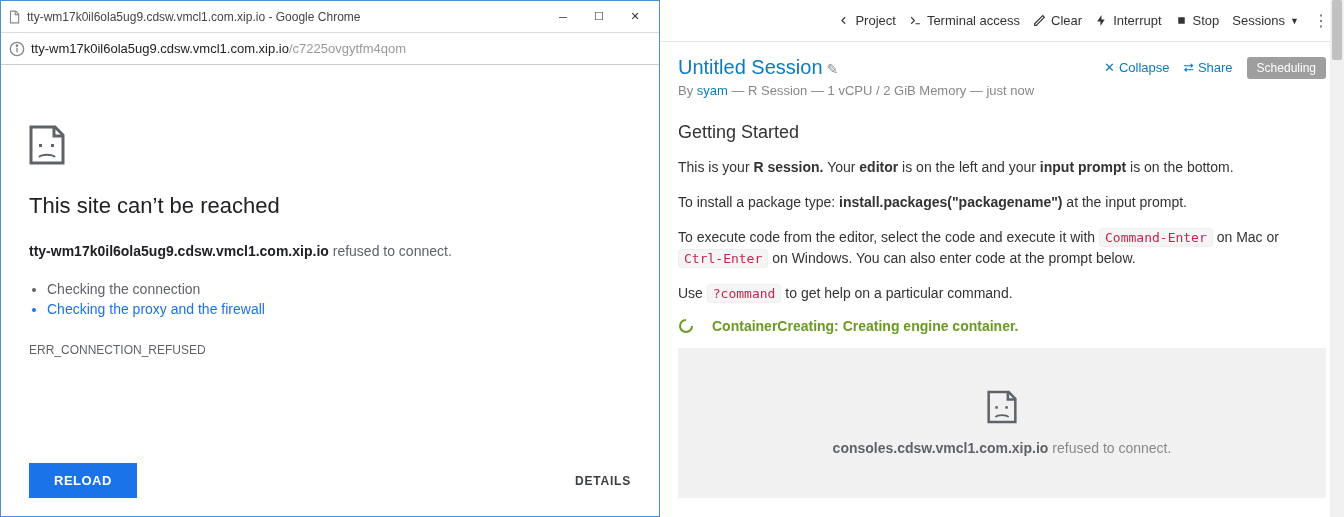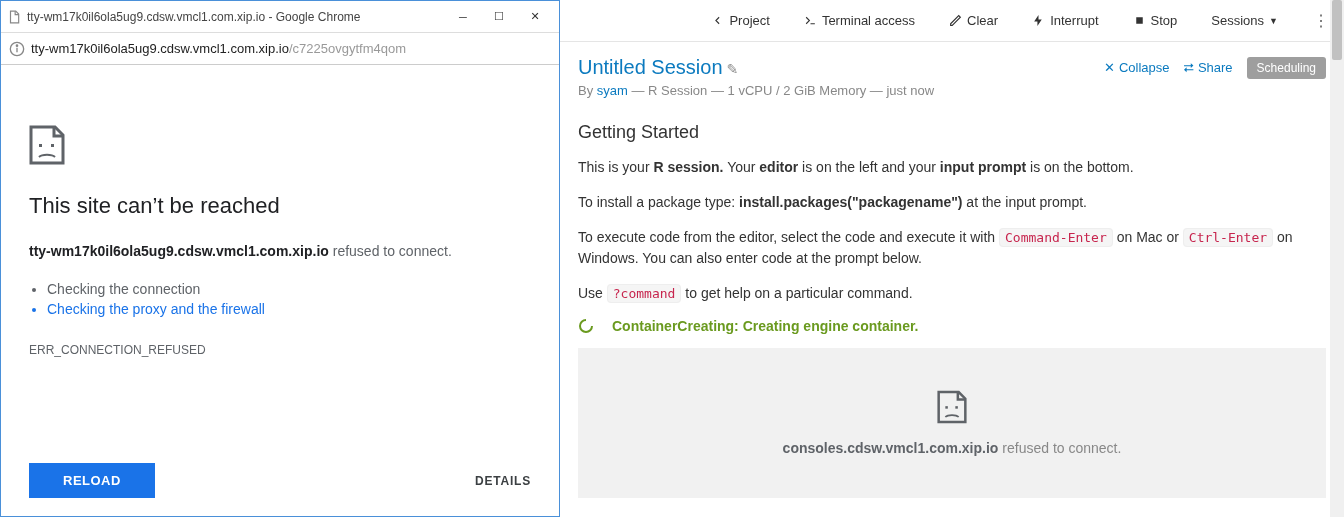--- a/index.html
+++ b/index.html
@@ -1,40 +1,40 @@
 <!DOCTYPE html>
 <html><head>
 <meta charset="utf-8">
 <style>
 *{box-sizing:border-box;margin:0;padding:0;font-family:"Segoe UI",Arial,sans-serif}
 body{display:flex;width:1344px;height:517px;overflow:hidden;font-size:14px;color:#333}
-.left{width:560px;border:1px solid #4a90d9;display:flex;flex-direction:column;background:#fff}
+.left{width:660px;border:1px solid #4a90d9;display:flex;flex-direction:column;background:#fff}
 .chrome-title{height:32px;display:flex;align-items:center;padding:0 6px;border-bottom:1px solid #ddd}
 .chrome-title .doc-icon{width:14px;height:14px;margin-right:6px;opacity:.7}
 .chrome-title .title-text{flex:1;font-size:12px;color:#444}
 .chrome-title .win-btn{width:36px;height:28px;display:flex;align-items:center;justify-content:center;font-size:11px;color:#333;cursor:pointer}
 .addr-bar{height:32px;display:flex;align-items:center;padding:0 8px;border-bottom:1px solid #ccc}
 .addr-bar .info-icon{width:16px;height:16px;margin-right:6px;opacity:.7}
 .addr-bar .url{font-size:13px;color:#222}
 .addr-bar .url .path{color:#999}
 .err-page{flex:1;padding:60px 28px 18px 28px;position:relative;display:flex;flex-direction:column;background:#fff}
 .sad-big{width:36px;height:40px;margin-bottom:28px}
 .err-h1{font-size:22px;font-weight:400;color:#202124;margin-bottom:24px}
 .err-line{font-size:14px;color:#5f6368;margin-bottom:14px}
 .err-line b{color:#202124;font-weight:600}
 .err-try{margin-bottom:6px;color:#5f6368}
 .err-page ul{margin:4px 0 14px 18px;color:#5f6368}
 .err-page li{margin:4px 0;font-size:14px}
 .err-page li.link{color:#1a73e8;cursor:pointer}
 .err-code{font-size:12px;color:#5f6368;margin-top:8px}
 .err-footer{margin-top:auto;display:flex;justify-content:space-between;align-items:center}
-.reload-btn{background:#1a73e8;color:#fff;border:none;padding:10px 34px;font-size:13px;font-weight:600;letter-spacing:.5px;cursor:pointer}
+.reload-btn{background:#1a73e8;color:#fff;border:none;padding:10px 25px;font-size:13px;font-weight:600;letter-spacing:.5px;cursor:pointer}
 .details-btn{color:#3c4043;font-size:12px;font-weight:600;letter-spacing:.8px;cursor:pointer}
 .right{flex:1;display:flex;flex-direction:column;background:#fff;position:relative}
-.toolbar{height:42px;display:flex;align-items:center;justify-content:flex-end;gap:34px;padding:0 14px;border-bottom:1px solid #e5e5e5;font-size:13px;color:#333}
+.toolbar{height:42px;display:flex;align-items:center;justify-content:flex-end;gap:13px;padding:0 14px;border-bottom:1px solid #e5e5e5;font-size:13px;color:#333}
 .tool{display:flex;align-items:center;gap:5px;cursor:pointer}
 .tool svg{width:13px;height:13px}
 .menu-dot{width:18px;text-align:center;font-size:16px;color:#666;cursor:pointer}
 .sess-head{padding:14px 18px 6px 18px}
 .sess-title-row{display:flex;align-items:center;justify-content:space-between}
 .sess-title{color:#0b7abf;font-size:20px;font-weight:400}
 .sess-title .pencil{color:#888;margin-left:4px;font-size:14px}
 .sess-actions{display:flex;align-items:center;gap:14px;font-size:13px}
 .sess-act{color:#0b7abf;cursor:pointer;display:flex;align-items:center;gap:4px}
 .sched-btn{background:#9e9e9e;color:#fff;padding:4px 10px;border-radius:3px;font-size:12px;cursor:pointer}

